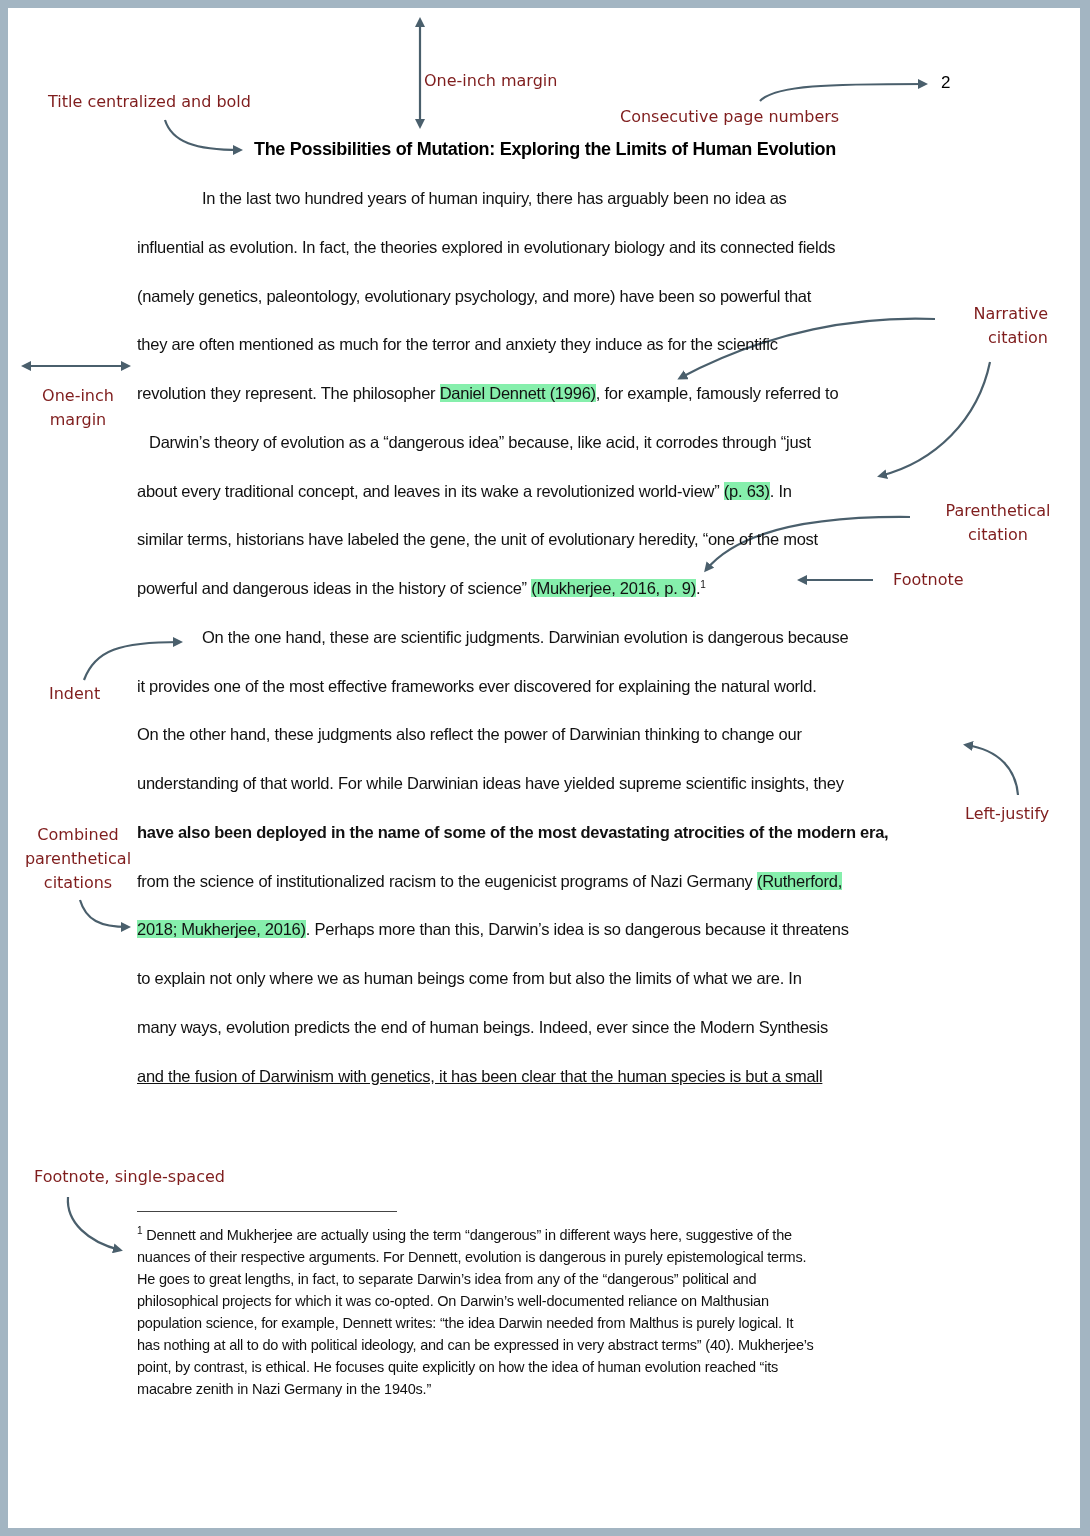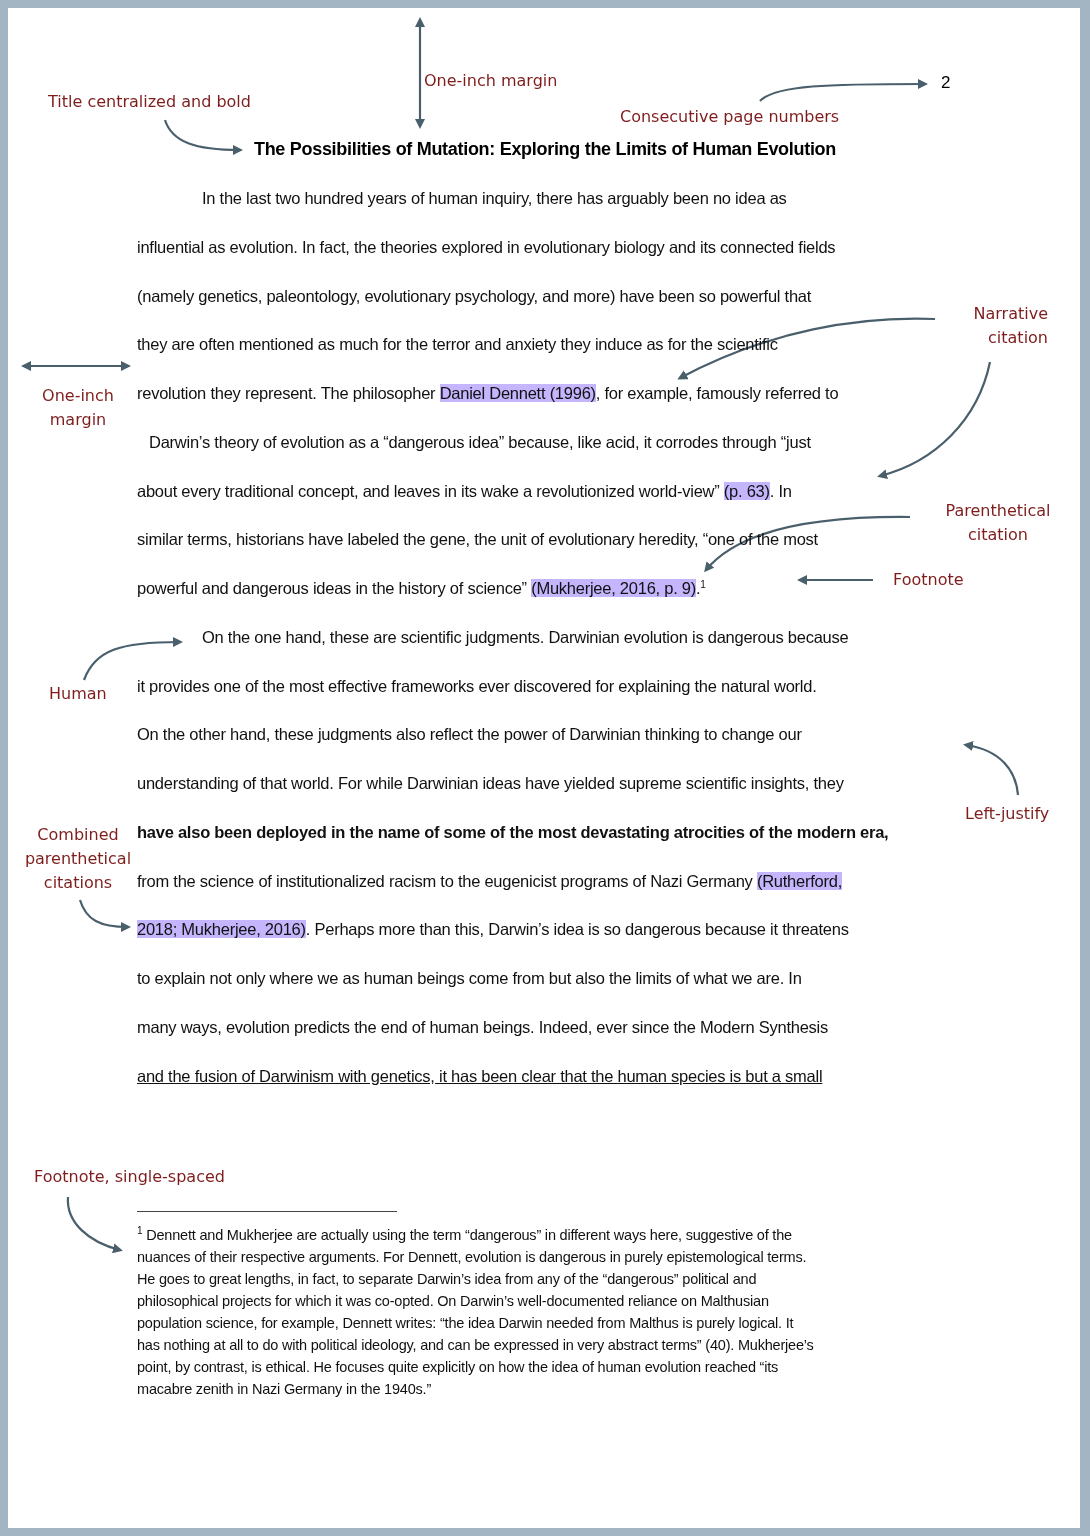--- a/index.html
+++ b/index.html
@@ -18,21 +18,21 @@
     .line {
       position: absolute;
       left: 137px;
       font-family: "Liberation Sans", sans-serif;
       font-size: 16.5px;
       color: #111;
       white-space: nowrap;
       letter-spacing: -0.25px;
       line-height: 22px;
     }
-    .hl { background: #c4b5fd; }
+    .hl { background: #86efac; }
     .title {
       position: absolute;
       left: 0; width: 1090px;
       top: 139px;
       text-align: center;
       font-family: "Liberation Sans", sans-serif;
       font-weight: bold;
       font-size: 18px;
       color: #000;
       letter-spacing: -0.3px;
@@ -161,21 +161,21 @@
   <div>One-inch</div>
   <div>margin</div>
 </div>
 
 <div class="ann center" style="left:932px; top:499px; width:132px;">
   <div>Parenthetical</div>
   <div>citation</div>
 </div>
 
 <div class="ann" style="left:893px; top:568px;">Footnote</div>
-<div class="ann" style="left:49px; top:682px;">Human</div>
+<div class="ann" style="left:49px; top:682px;">Indent</div>
 <div class="ann" style="left:965px; top:802px;">Left-justify</div>
 
 <div class="ann center" style="left:14px; top:823px; width:128px;">
   <div>Combined</div>
   <div>parenthetical</div>
   <div>citations</div>
 </div>
 
 <div class="ann" style="left:34px; top:1165px;">Footnote, single-spaced</div>
 

